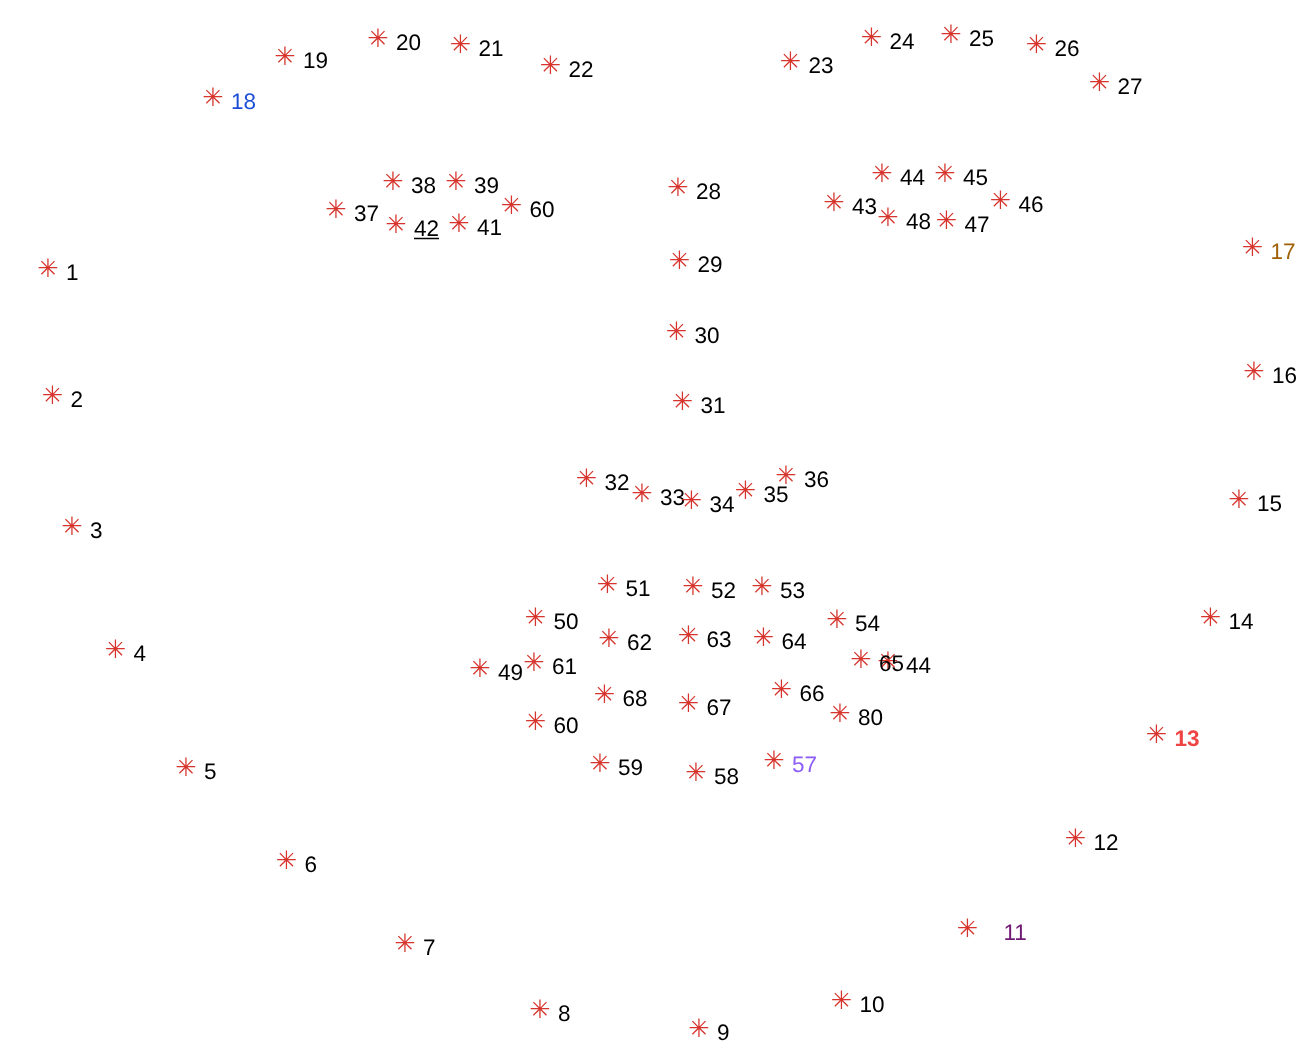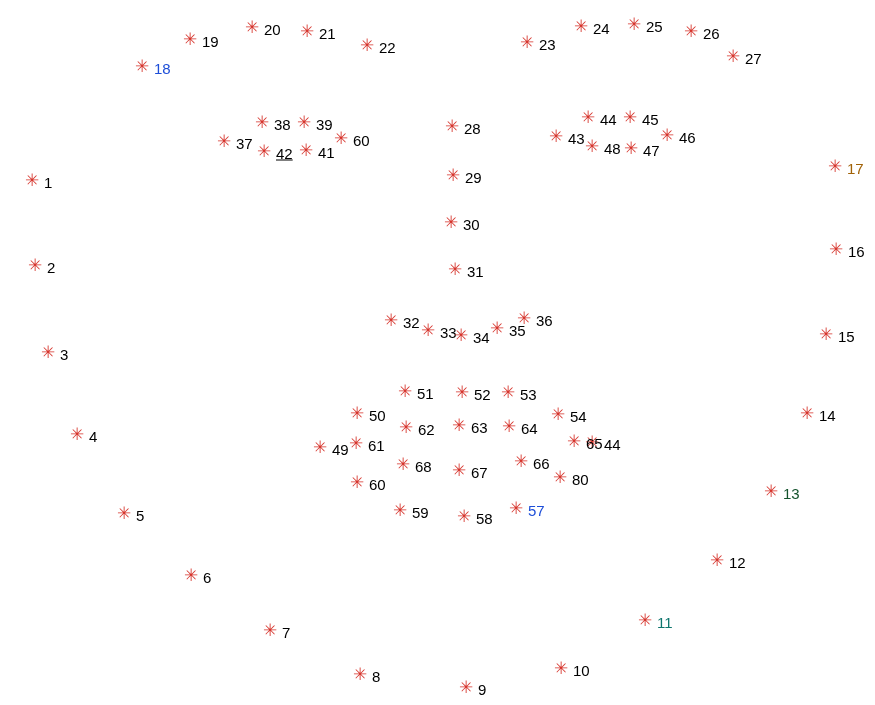--- a/index.html
+++ b/index.html
@@ -82,29 +82,29 @@
     <div class="landmark" style="left: 466px; top: 687px;">
       <span class="marker" style="color: rgb(214, 52, 44);">✳</span>
       <span class="lm-label" style="left: 12px; top: 2px; color: rgb(0, 0, 0);">9</span>
     </div>
     <div class="landmark" style="left: 561px; top: 668px;">
       <span class="marker" style="color: rgb(214, 52, 44);">✳</span>
       <span class="lm-label" style="left: 12px; top: 2px; color: rgb(0, 0, 0);">10</span>
     </div>
     <div class="landmark" style="left: 645px; top: 620px;">
       <span class="marker" style="color: rgb(214, 52, 44);">✳</span>
-      <span class="lm-label" style="left: 12px; top: 2px; color: #0f766e;">11</span>
+      <span class="lm-label" style="left: 24px; top: 2px; color: #701a75;">11</span>
     </div>
     <div class="landmark" style="left: 717px; top: 560px;">
       <span class="marker" style="color: rgb(214, 52, 44);">✳</span>
       <span class="lm-label" style="left: 12px; top: 2px; color: rgb(0, 0, 0);">12</span>
     </div>
     <div class="landmark" style="left: 771px; top: 491px;">
       <span class="marker" style="color: rgb(214, 52, 44);">✳</span>
-      <span class="lm-label" style="left: 12px; top: 2px; color: #14532d;">13</span>
+      <span class="lm-label" style="left: 12px; top: 2px; color: #ef4444; font-weight: bold;">13</span>
     </div>
     <div class="landmark" style="left: 807px; top: 413px;">
       <span class="marker" style="color: rgb(214, 52, 44);">✳</span>
       <span class="lm-label" style="left: 12px; top: 2px; color: rgb(0, 0, 0);">14</span>
     </div>
     <div class="landmark" style="left: 826px; top: 334px;">
       <span class="marker" style="color: rgb(214, 52, 44);">✳</span>
       <span class="lm-label" style="left: 12px; top: 2px; color: rgb(0, 0, 0);">15</span>
     </div>
     <div class="landmark" style="left: 836px; top: 249px;">
@@ -266,21 +266,21 @@
     <div class="landmark" style="left: 592px; top: 442px;">
       <span class="marker" style="color: rgb(214, 52, 44);">✳</span>
       <span class="lm-label" style="left: 12px; top: 2px; color: rgb(0, 0, 0);">44</span>
     </div>
     <div class="landmark" style="left: 560px; top: 477px;">
       <span class="marker" style="color: rgb(214, 52, 44);">✳</span>
       <span class="lm-label" style="left: 12px; top: 2px; color: rgb(0, 0, 0);">80</span>
     </div>
     <div class="landmark" style="left: 516px; top: 508px;">
       <span class="marker" style="color: rgb(214, 52, 44);">✳</span>
-      <span class="lm-label" style="left: 12px; top: 2px; color: #1d4ed8;">57</span>
+      <span class="lm-label" style="left: 12px; top: 2px; color: #8b5cf6;">57</span>
     </div>
     <div class="landmark" style="left: 464px; top: 516px;">
       <span class="marker" style="color: rgb(214, 52, 44);">✳</span>
       <span class="lm-label" style="left: 12px; top: 2px; color: rgb(0, 0, 0);">58</span>
     </div>
     <div class="landmark" style="left: 400px; top: 510px;">
       <span class="marker" style="color: rgb(214, 52, 44);">✳</span>
       <span class="lm-label" style="left: 12px; top: 2px; color: rgb(0, 0, 0);">59</span>
     </div>
     <div class="landmark" style="left: 357px; top: 482px;">

